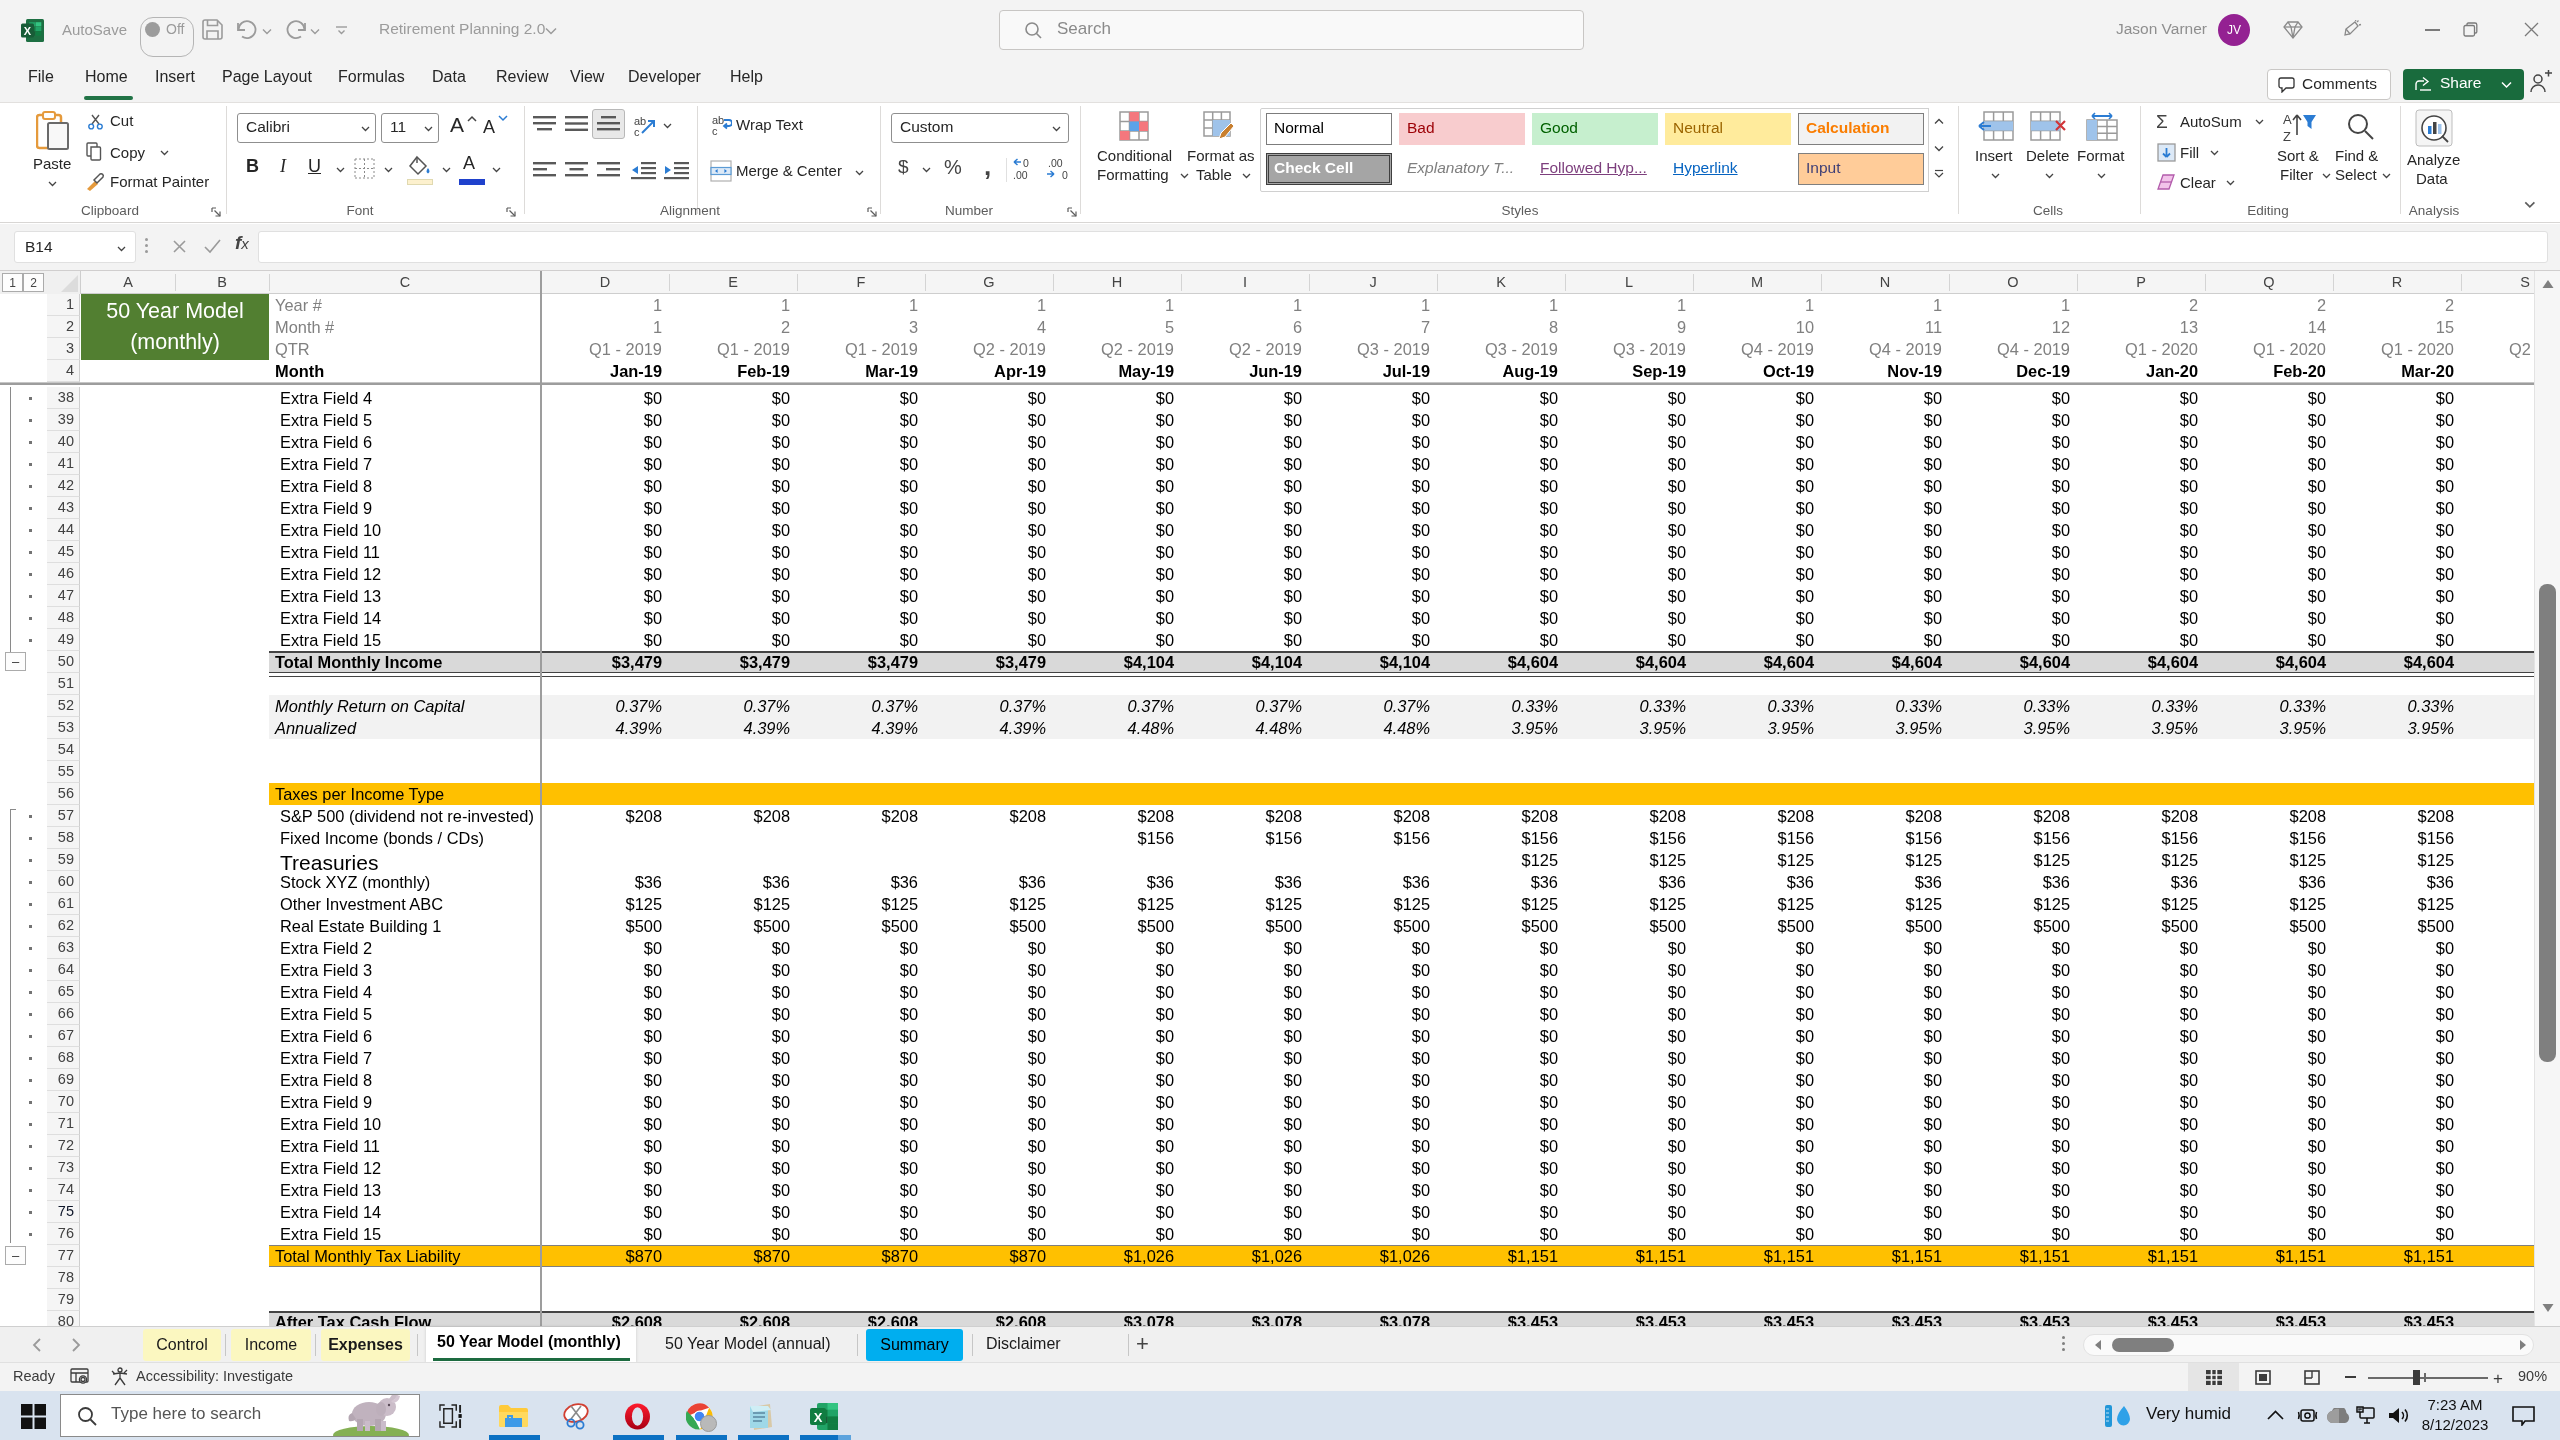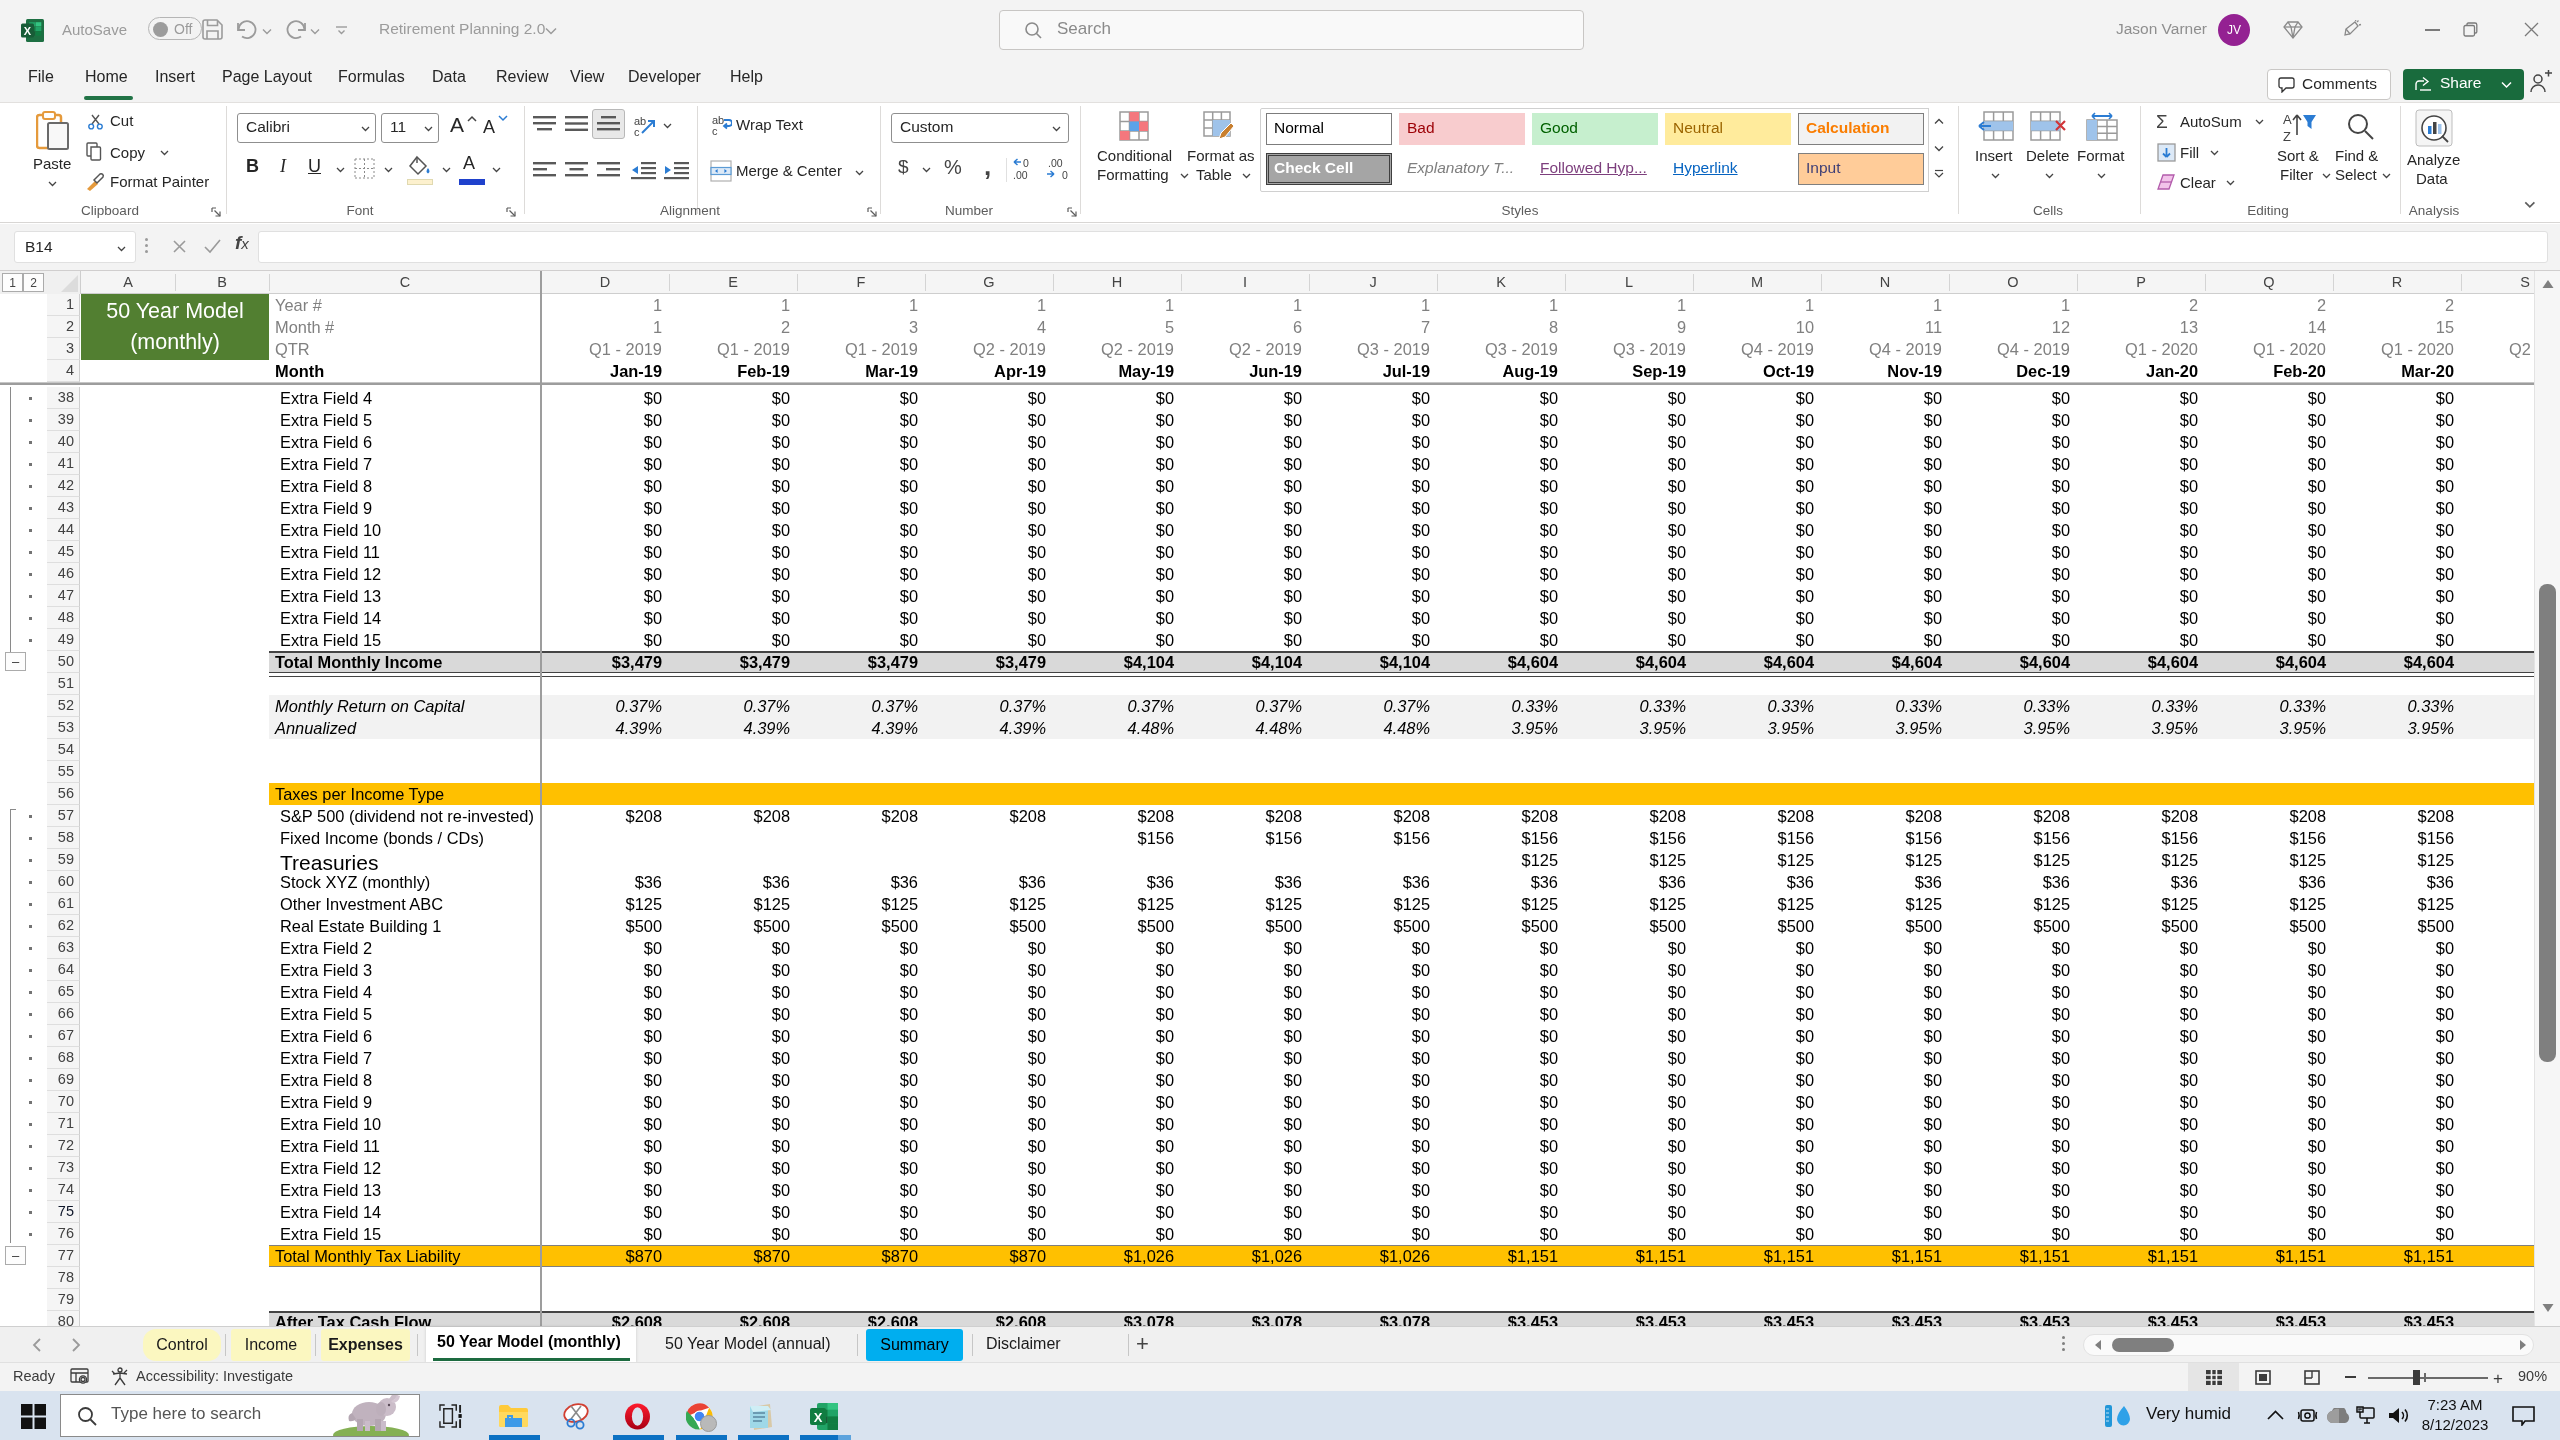--- a/index.html
+++ b/index.html
@@ -15,21 +15,21 @@
 <rect x="8.2" y="3.2" width="5.8" height="4.2" fill="#21a366"></rect>
       <rect x="14.5" y="3.2" width="5.8" height="4.2" fill="#33c481"></rect>
 <rect x="8.2" y="7.8" width="5.8" height="4.2" fill="#107c41"></rect>
       <rect x="14.5" y="7.8" width="5.8" height="4.2" fill="#21a366"></rect>
 <rect x="8.2" y="12.4" width="5.8" height="4.2" fill="#185c37"></rect>
       <rect x="14.5" y="12.4" width="5.8" height="4.2" fill="#107c41"></rect>
 <rect x="0" y="4.5" width="13" height="14" rx="1.5" fill="#185c37"></rect>
 <text x="6.5" y="15.5" font-size="11" font-weight="bold" fill="#fff" text-anchor="middle">X</text>
     </svg>
 <div class="ab tt" style="left:62px;top:21px;font-size:15px;color:#9b9b9b;">AutoSave</div>
-<div class="ab" style="left:148px;top:17px;width:54px;height:23px;border:1.5px solid #b5b5b5;border-radius:13px;">
+<div class="ab" style="left:140px;top:17px;width:54px;height:40px;border:1.5px solid #b5b5b5;border-radius:13px;">
       <div class="ab" style="left:4px;top:4px;width:15px;height:15px;border-radius:50%;background:#9c9c9c;"></div>
       <div class="ab tt" style="left:25px;top:3px;font-size:14px;color:#9b9b9b;">Off</div>
     </div>
 <svg class="ab" style="left:201px;top:18px" width="23" height="23" viewBox="0 0 23 23" stroke="#9b9b9b" fill="none" stroke-width="1.6">
 <path d="M2 4 a2 2 0 0 1 2-2 H16 L21 7 V19 a2 2 0 0 1 -2 2 H4 a2 2 0 0 1 -2-2 Z"></path>
 <path d="M6.5 2 v5.5 h10 V2.5"></path>
       <path d="M6 21 v-8 h11 v8"></path>
     </svg>
 <svg class="ab" style="left:236px;top:20px" width="22" height="20" viewBox="0 0 22 20" stroke="#9b9b9b" fill="none" stroke-width="1.8">
 <path d="M2 3 V10 H9"></path>
@@ -1378,21 +1378,21 @@
       </svg>
     </div>
 </div>
 <div class="ab" style="left:0;top:1326px;width:2560px;height:36px;background:#f0f0f0;border-top:1px solid #cfcfcf;">
 <svg class="ab" style="left:32px;top:11px" width="9" height="14" viewBox="0 0 9 14" stroke="#9a9a9a" fill="none" stroke-width="1.8">
       <path d="M8 1 L2 7 L8 13"></path>
     </svg>
 <svg class="ab" style="left:72px;top:11px" width="9" height="14" viewBox="0 0 9 14" stroke="#9a9a9a" fill="none" stroke-width="1.8">
       <path d="M1 1 L7 7 L1 13"></path>
     </svg>
-<div class="ab" style="left:143px;top:2px;width:78px;height:32px;background:#fbf7c0;border-radius:13px;text-align:center;font-size:16px;color:#1a1a1a;line-height:32px;">Control</div>
+<div class="ab" style="left:143px;top:2px;width:78px;height:32px;background:#fbf7c0;border-radius:3px;text-align:center;font-size:16px;color:#1a1a1a;line-height:32px;">Control</div>
 <div class="ab" style="left:231px;top:2px;width:80px;height:32px;background:#fbf7c0;border-radius:3px;text-align:center;font-size:16px;color:#1a1a1a;line-height:32px;">Income</div>
 <div class="ab" style="left:321px;top:2px;width:89px;height:32px;background:#fbf7c0;border-radius:3px;text-align:center;font-size:16px;color:#1a1a1a;line-height:32px;font-weight:bold;">Expenses</div>
 <div class="ab" style="left:225px;top:7px;width:1px;height:22px;background:#c6c6c6;"></div>
 <div class="ab" style="left:315px;top:7px;width:1px;height:22px;background:#c6c6c6;"></div>
 <div class="ab" style="left:417px;top:7px;width:1px;height:22px;background:#c6c6c6;"></div>
 <div class="ab" style="left:426px;top:0;width:210px;height:36px;background:#fff;box-shadow:0 0 3px rgba(0,0,0,.15);">
       <div class="ab tt" style="left:11px;top:6px;font-size:16px;font-weight:bold;color:#000;">50 Year Model (monthly)</div>
       <div class="ab" style="left:7px;top:31px;width:197px;height:3px;background:#1d6b40;"></div>
     </div>
 <div class="ab tt" style="left:665px;top:8px;font-size:16px;color:#1a1a1a;">50 Year Model (annual)</div>

